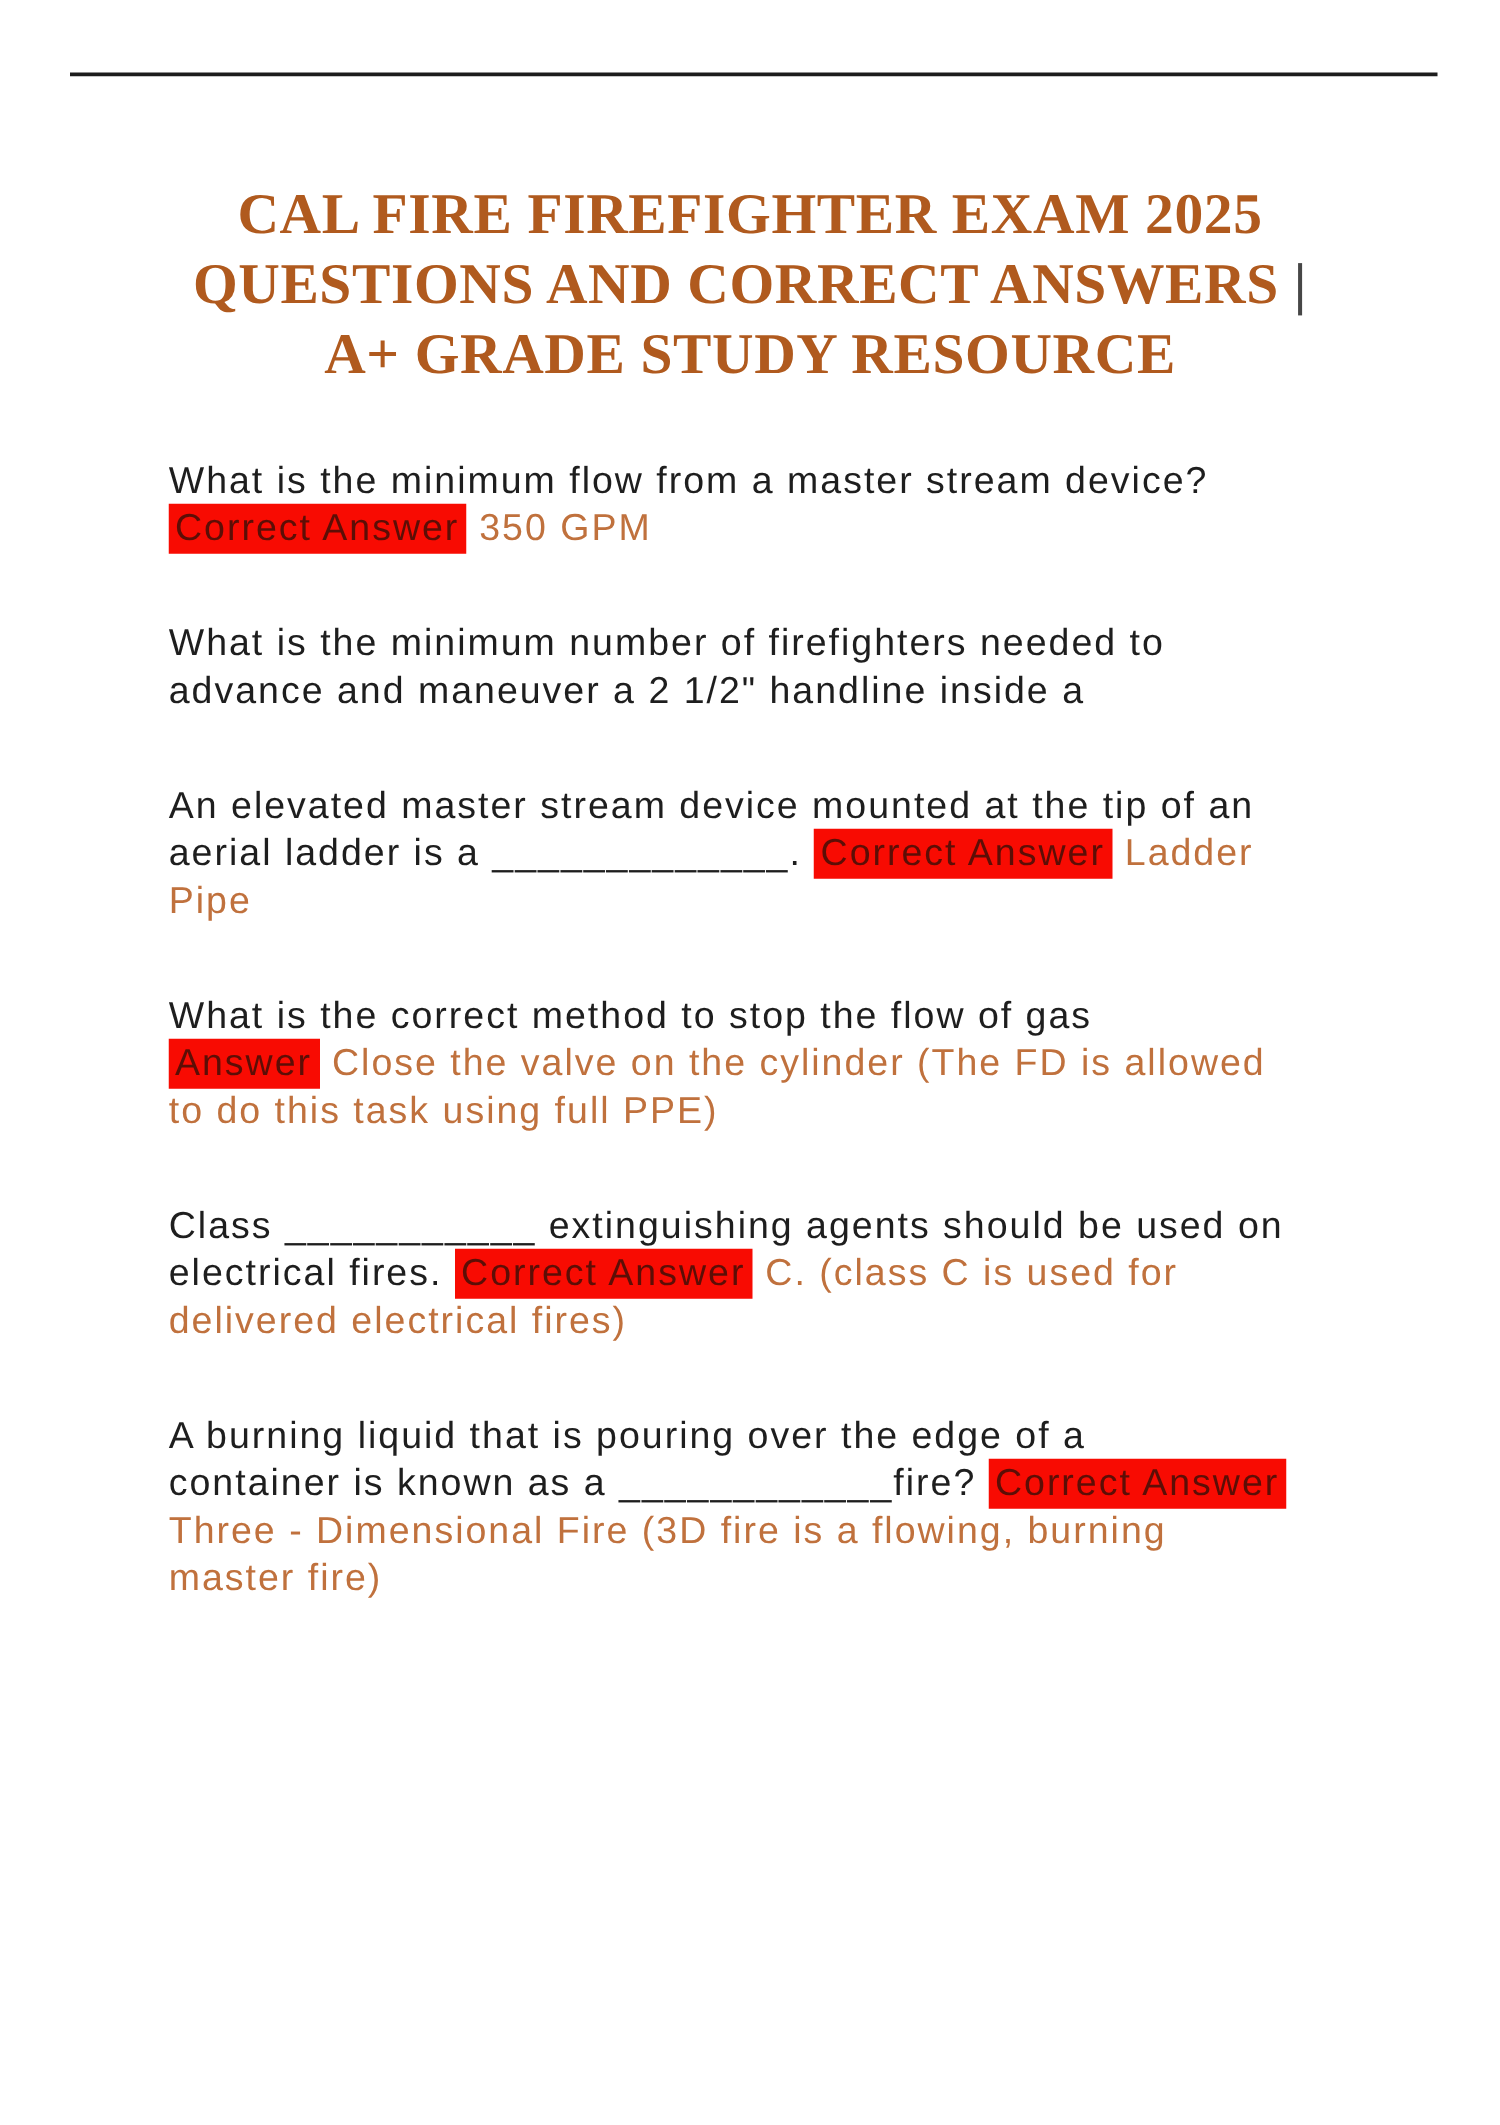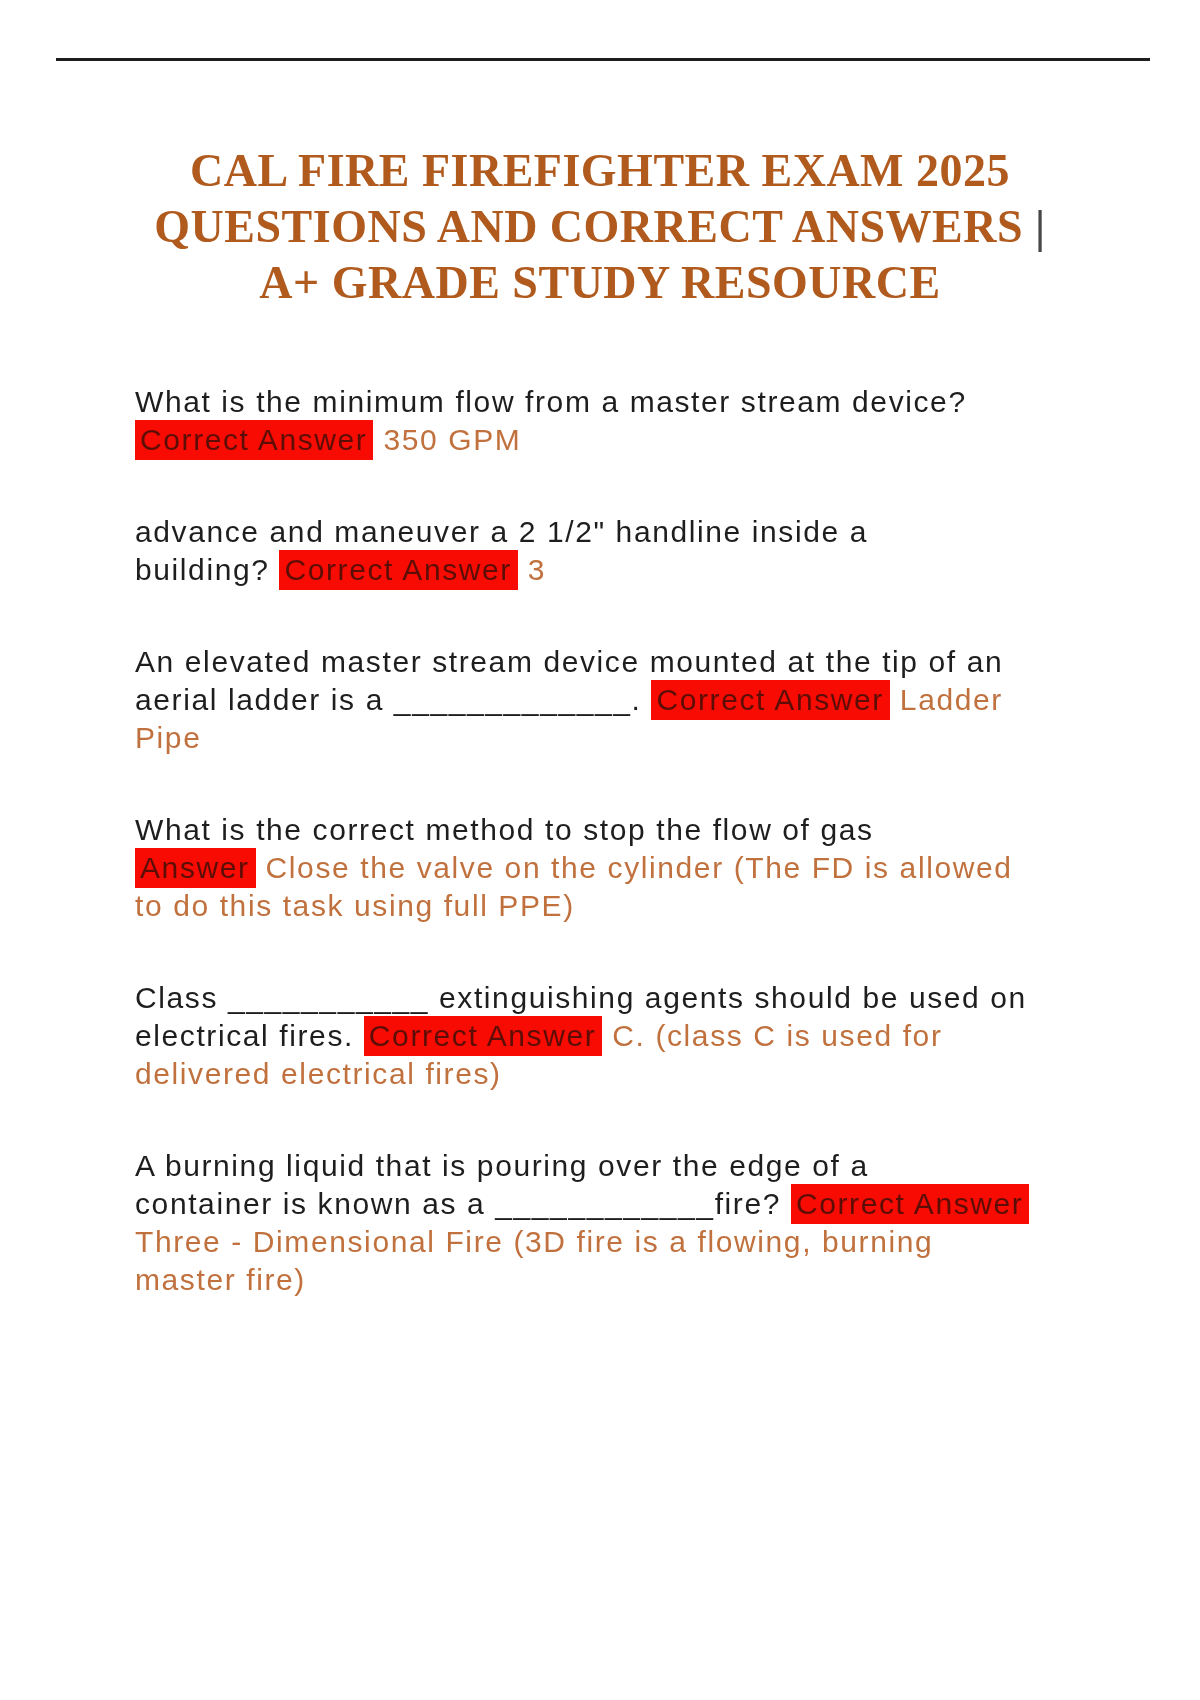--- a/index.html
+++ b/index.html
@@ -37,21 +37,21 @@
     font-family:"Liberation Serif", serif;
     font-weight:bold;
     font-size:46px;
     line-height:56px;
     letter-spacing:0.5px;
     color:var(--title);
   }
   .title-sep{color:#474747;}
   .content{
     position:absolute;
-    top:383px;
+    top:366px;
     left:135px;
     width:1000px;
     font-size:30px;
     line-height:38px;
     letter-spacing:1.6px;
     color:var(--question);
   }
   .qa-block{margin:0 0 54px 0;}
   .line{white-space:nowrap;}
   .q{color:var(--question);}
@@ -78,22 +78,22 @@
   </div>
 
   <div class="content">
 
     <div class="qa-block">
       <div class="line"><span class="q">What is the minimum flow from a master stream device?</span></div>
       <div class="line"><span class="hl">Correct Answer</span><span class="a"> 350 GPM</span></div>
     </div>
 
     <div class="qa-block">
+      <div class="line"><span class="q">What is the minimum number of firefighters needed to</span></div>
       <div class="line"><span class="q">advance and maneuver a 2 1/2" handline inside a</span></div>
-      <div class="line"><span class="q">building? </span><span class="hl">Correct Answer</span><span class="a"> 3</span></div>
     </div>
 
     <div class="qa-block">
       <div class="line"><span class="q">An elevated master stream device mounted at the tip of an</span></div>
       <div class="line"><span class="q">aerial ladder is a _____________. </span><span class="hl">Correct Answer</span><span class="a"> Ladder</span></div>
       <div class="line"><span class="a">Pipe</span></div>
     </div>
 
     <div class="qa-block">
       <div class="line"><span class="q">What is the correct method to stop the flow of gas</span></div>

